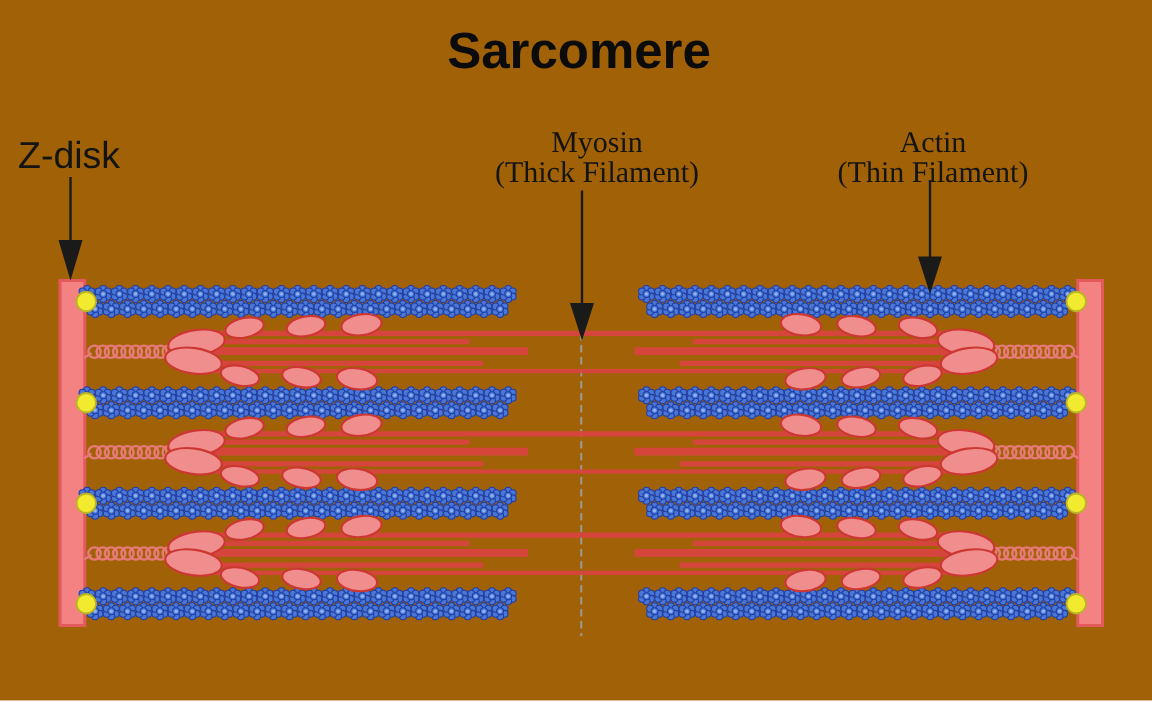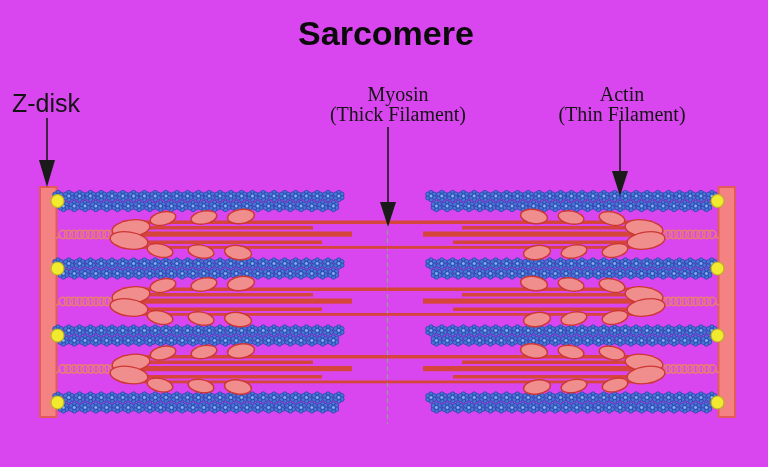--- a/index.html
+++ b/index.html
@@ -1,16 +1,16 @@
 <!DOCTYPE html>
 <html><head>
 <meta charset="utf-8">
 <style>
   html,body{margin:0;padding:0;background:#ffffff;}
-  .stage{position:relative;width:768px;height:467px;background:#d946ef;overflow:hidden;}
+  .stage{position:relative;width:768px;height:467px;background:#a16207;overflow:hidden;}
   svg{display:block;}
   .title-text{font-family:"Liberation Sans","DejaVu Sans",sans-serif;font-weight:bold;font-size:34px;fill:#0b0b0b;text-anchor:middle;}
   .sans-label{font-family:"Liberation Sans","DejaVu Sans",sans-serif;font-size:25px;fill:#141414;}
   .serif-label{font-family:"Liberation Serif","DejaVu Serif",serif;font-size:20px;fill:#141414;text-anchor:middle;}
   .arrow-line{stroke:#1a1a1a;stroke-width:1.6;}
   .arrow-head{fill:#1a1a1a;}
   .m-line{stroke:#9a9a9a;stroke-width:1.3;stroke-dasharray:5 3;}
 </style>
 </head>
 <body>

